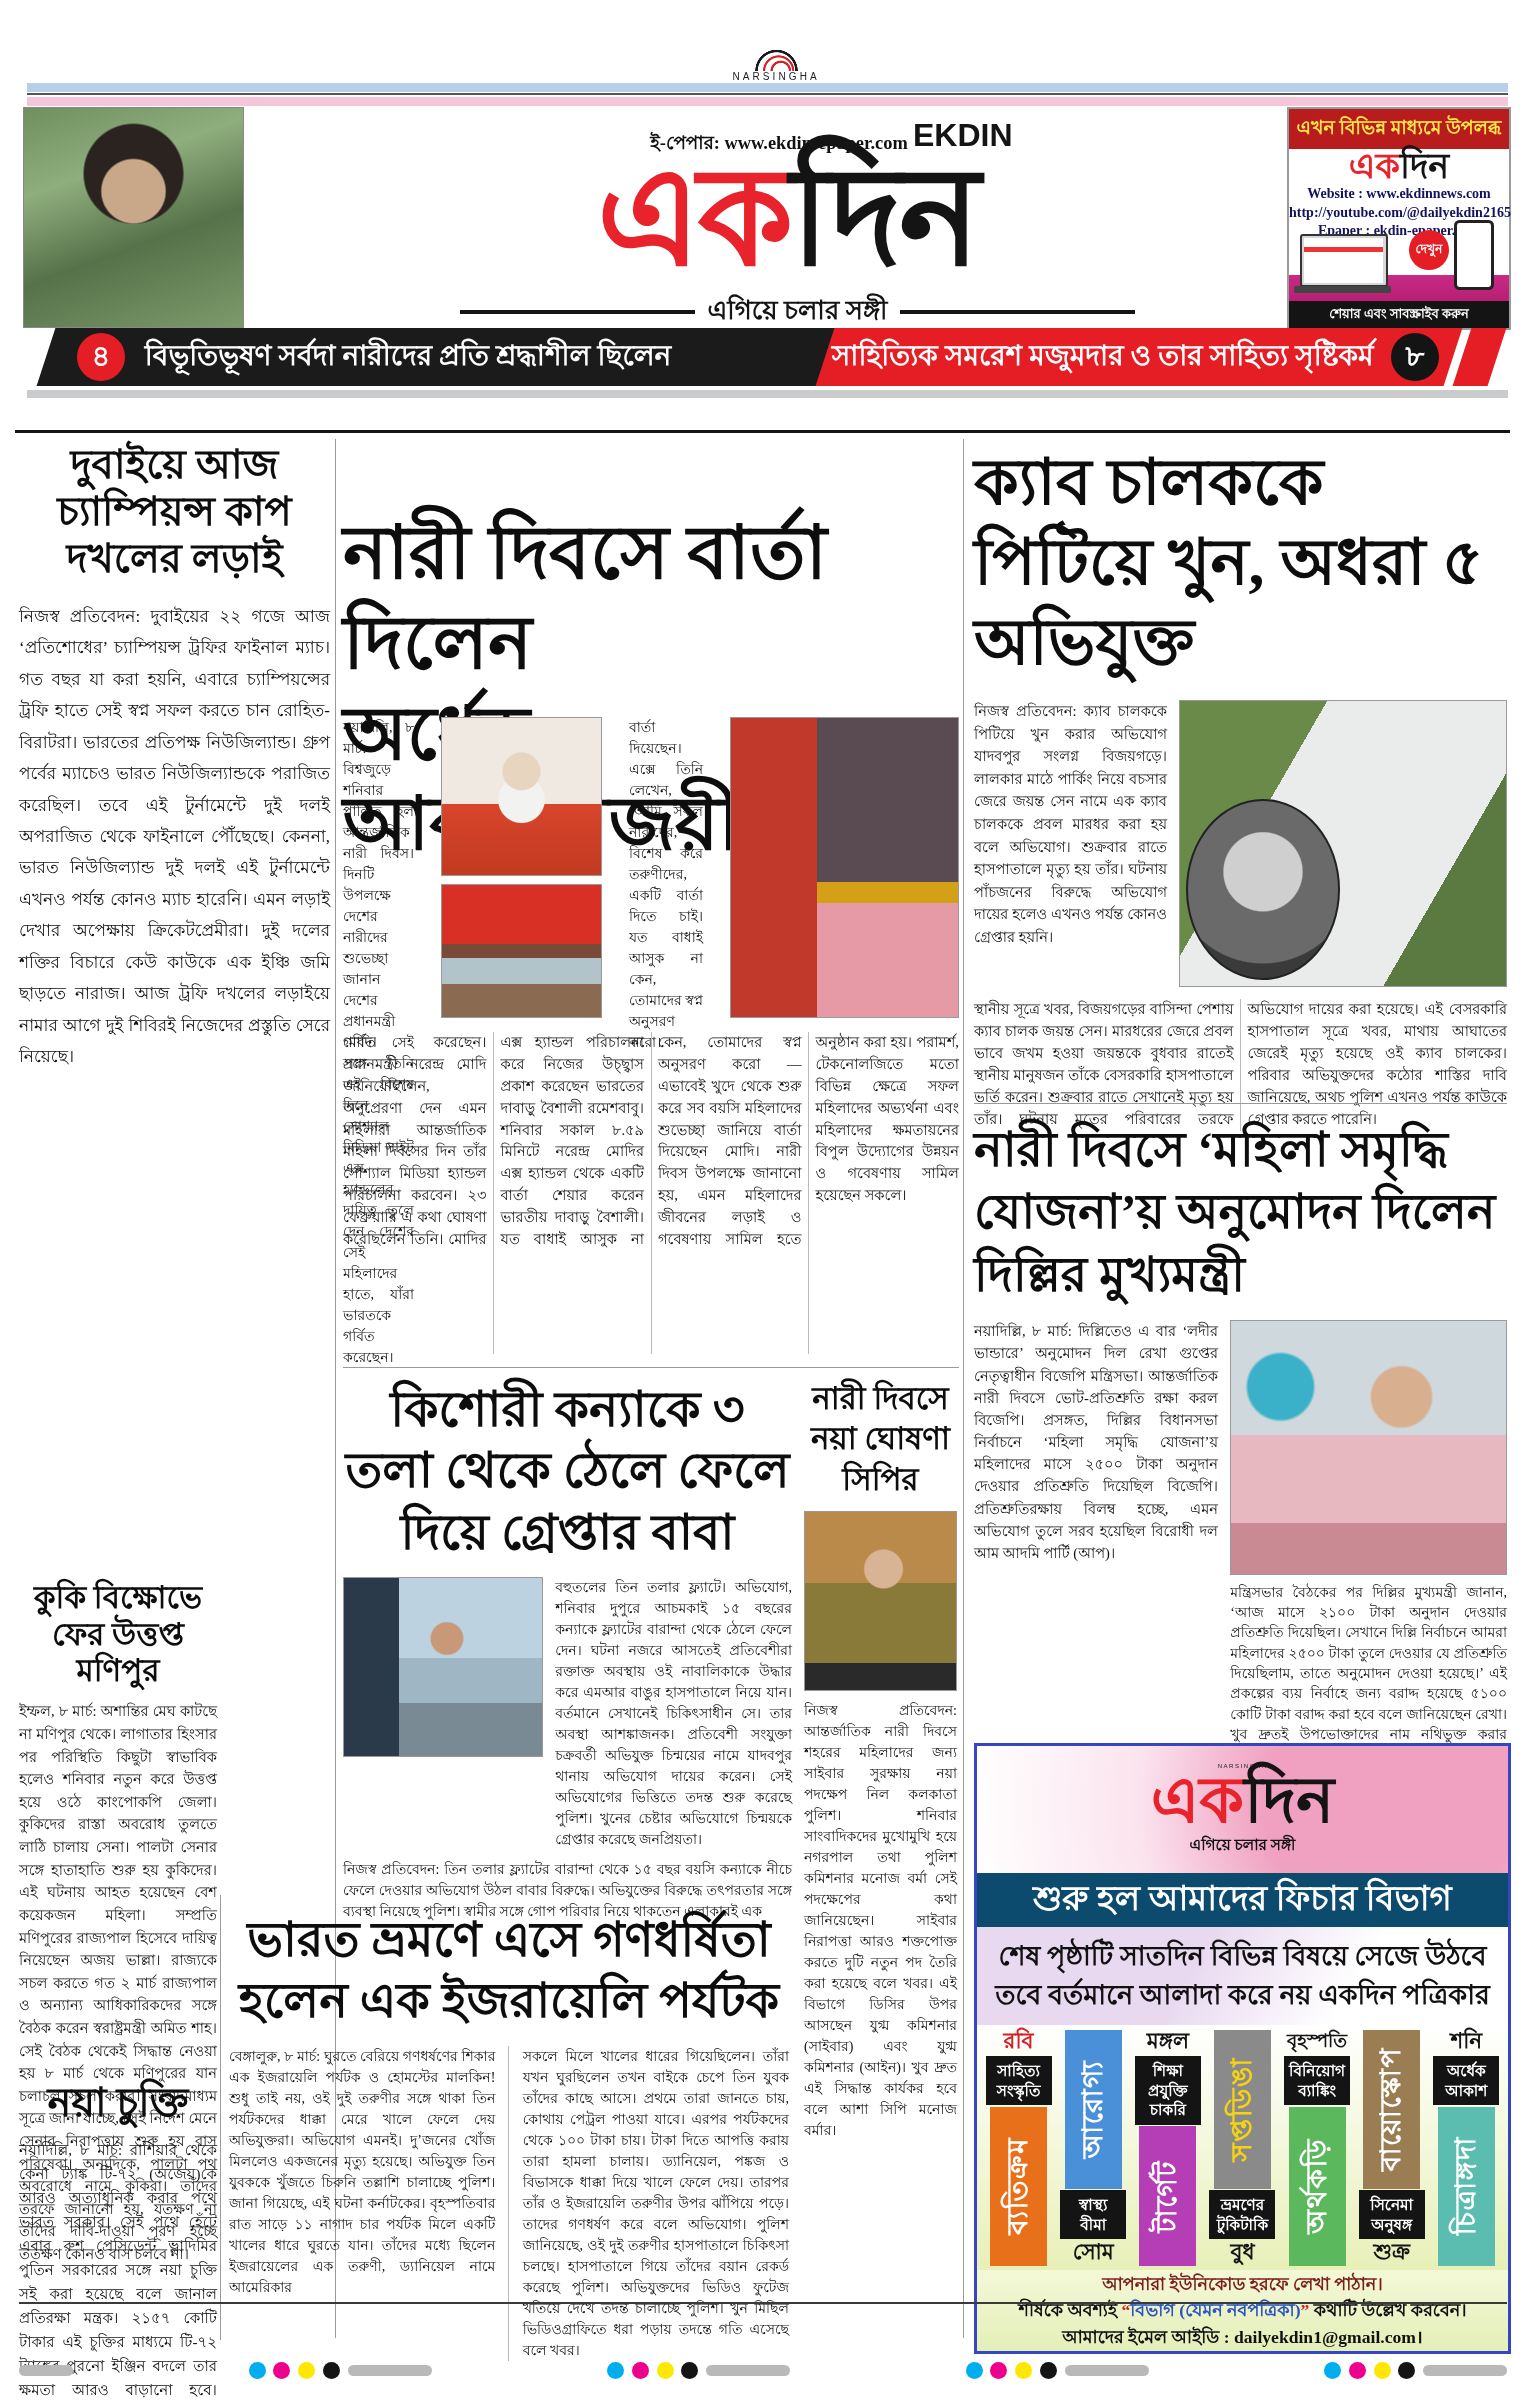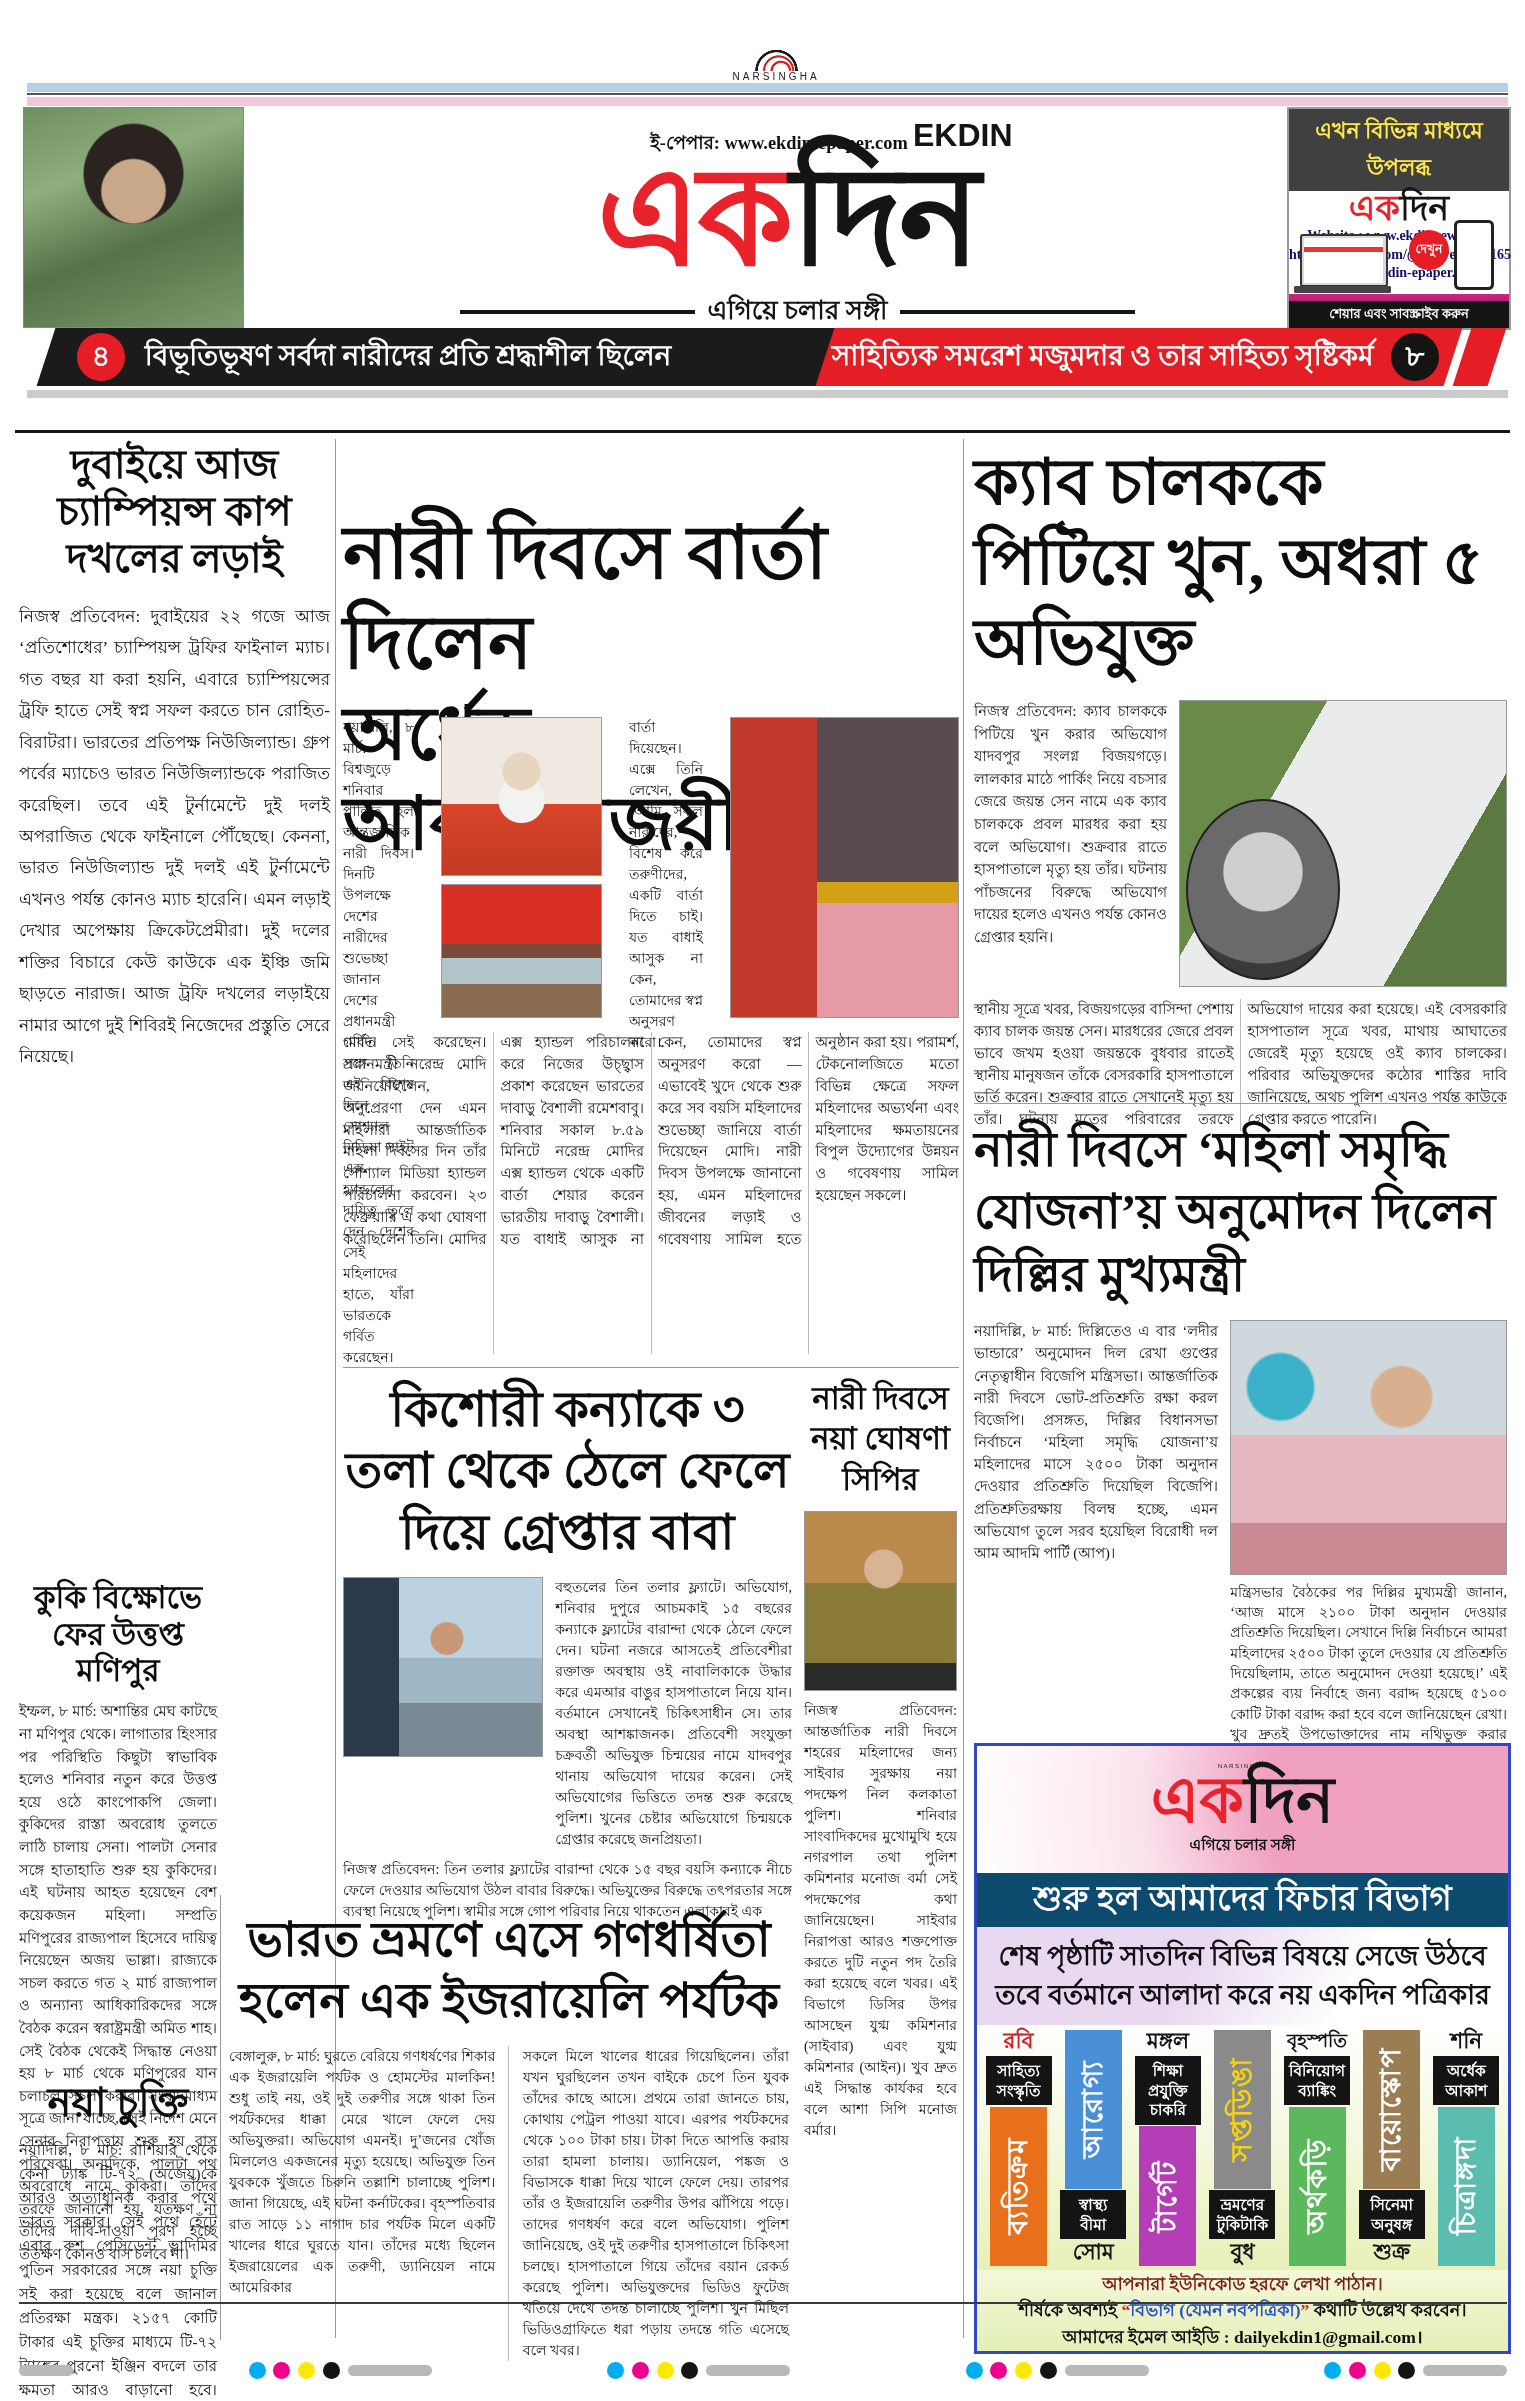--- a/index.html
+++ b/index.html
@@ -20,21 +20,21 @@
   .ekdin-lat{font-family:"Liberation Sans", sans-serif;font-weight:bold;font-size:32px;color:#141414;}
   .tagline{font-size:26px;font-weight:bold;color:#141414;white-space:nowrap;}
   .tagrule{height:3.1px;background:#141414;flex:1;}
   .portrait{background:
       radial-gradient(circle at 50% 38%, #c8a888 0 18%, transparent 19%),
       radial-gradient(circle at 50% 30%, #2a2320 0 26%, transparent 27%),
       linear-gradient(160deg,#6f8f5e 0%,#8fae7d 30%,#55724a 60%,#7c9b6a 100%);
       border:0.8px solid #888;}
   
   .promo{border:2.3px solid #9b9b9b;background:#fff;display:flex;flex-direction:column;font-family:"Liberation Serif",serif;}
-  .promo-head{background:#404040;color:#ffe84a;font-weight:bold;font-size:22px;text-align:center;padding:3.8px 1.5px;}
+  .promo-head{background:#b91c1c;color:#ffe84a;font-weight:bold;font-size:19px;text-align:center;padding:3.8px 1.5px;}
   .promo-logo{text-align:center;font-size:35px;font-weight:bold;line-height:1.05;}
   .promo-line{font-size:14px;font-weight:bold;text-align:center;color:#12125e;line-height:1.3;}
   .promo-devices{position:relative;flex:1;background:linear-gradient(#ffffff 55%,#c92a84 55%,#b81f74 100%);margin-top:3.1px;}
   .laptop{position:absolute;left:10.7px;bottom:14px;width:84px;height:49px;background:#d8d8d8;border:2.3px solid #333;border-radius:3.1px;}
   .laptop:after{content:"";position:absolute;left:-7.7px;bottom:-7.7px;width:97px;height:6.1px;background:#444;border-radius:1.5px;}
   .laptop-screen{position:absolute;inset:2.3px;background:linear-gradient(#fff 20%,#e33 20% 32%,#fff 32%);}
   .phone{position:absolute;right:15.3px;bottom:10.7px;width:34px;height:64px;background:#fff;border:3.1px solid #222;border-radius:5.4px;}
   .badge{position:absolute;right:60px;bottom:31px;width:40px;height:40px;border-radius:50%;background:#e51e25;color:#fff;
          font-size:12.3px;font-weight:bold;display:flex;align-items:center;justify-content:center;}
   .promo-foot{background:#141414;color:#fff;font-size:13px;font-weight:bold;text-align:center;padding:3.1px 1.5px;}

